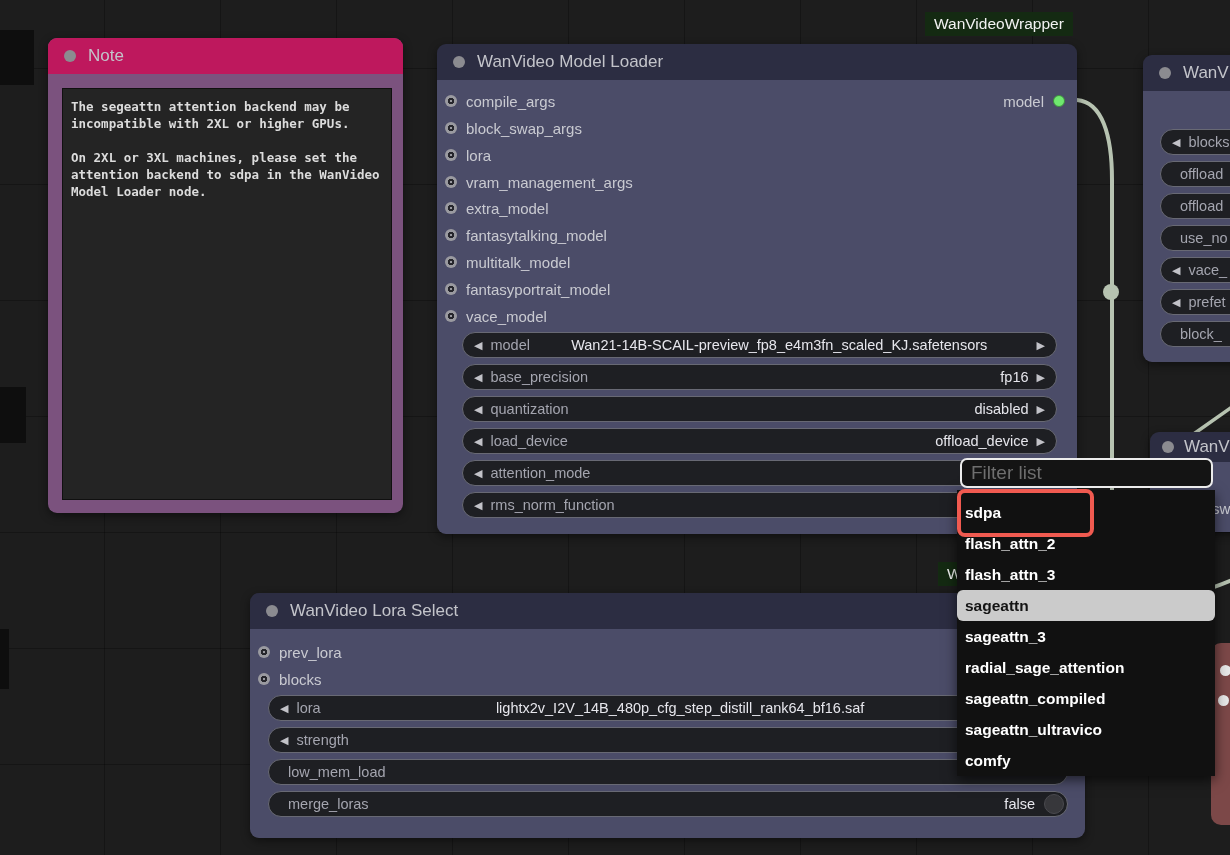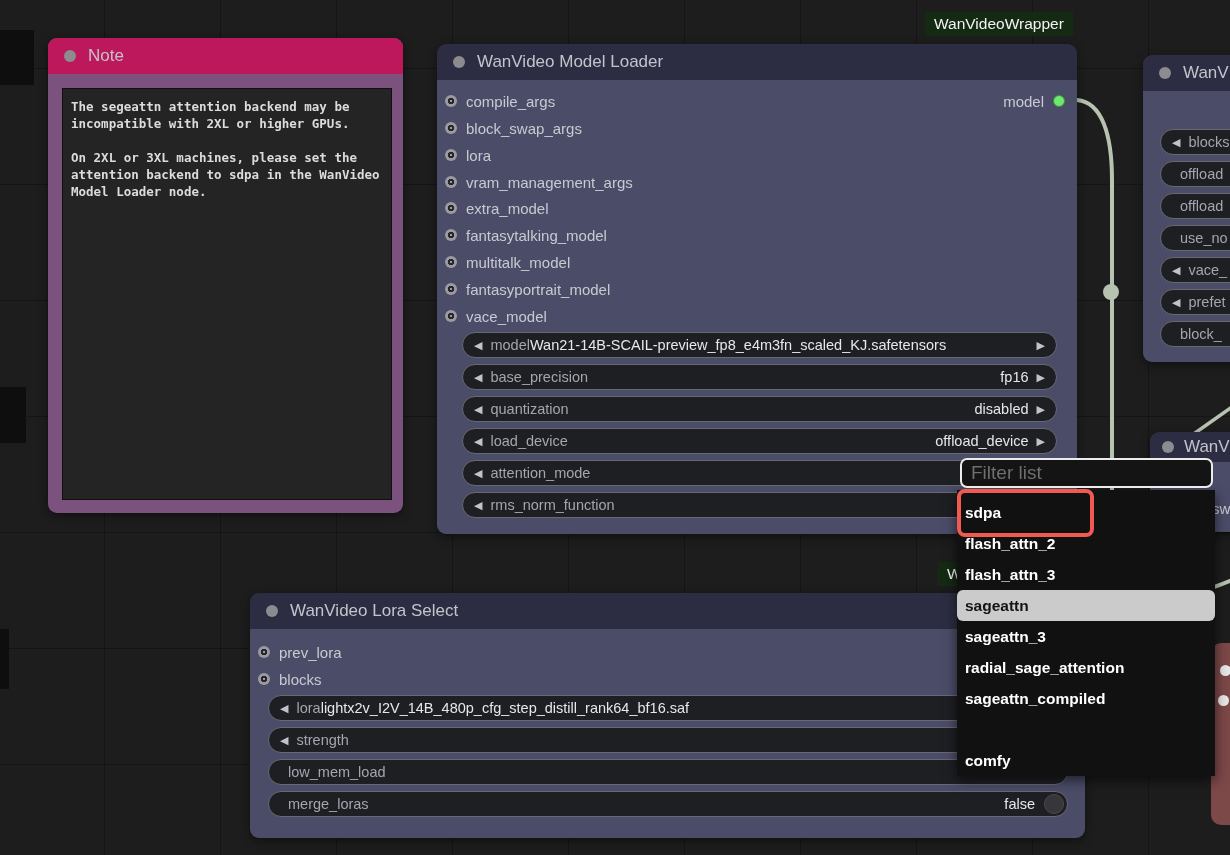--- a/index.html
+++ b/index.html
@@ -51,21 +51,21 @@
     position:absolute; height:26px; background:#1e1f23; border:1px solid #686974;
     border-radius:13px; display:flex; align-items:center; font-size:14.5px;
     overflow:hidden; white-space:nowrap;
   }
   .arr { color:#c2c2c8; font-size:11px; flex:0 0 auto; }
   .arr.l { margin:0 8px 0 11px; }
   .arr.r { margin:0 11px 0 8px; }
   .wlabel { color:#a4a5af; flex:0 0 auto; }
   .wlabel.pad { margin-left:19px; }
   .wvalue { color:#e6e6ec; flex:1 1 auto; text-align:right; }
-  .wvalue.centerish { text-align:left; }
+  .wvalue.centerish { text-align:center; }
   .toggle-knob { width:20px; height:20px; border-radius:50%; background:#37373b; border:1px solid #4a4a4f; margin:0 3px 0 9px; flex:0 0 auto; }
 
   
   .note { background:#7b527e; }
   .note .node-header { background:#5c3e61; }
   .note-text {
     position:absolute; left:14px; right:11px; top:50px; bottom:13px;
     background:#242424; border:1px solid #101010; color:#dcdcdc;
     font-family:"DejaVu Sans Mono", monospace; font-size:12.5px; font-weight:700;
     line-height:17px; padding:9px 8px; white-space:pre-wrap;
@@ -300,18 +300,19 @@
   <input class="filter-input" type="text" placeholder="Filter list" style="">
 
   <div class="dropdown">
     <div class="dd-row" style="top:7px;">sdpa</div>
     <div class="dd-row" style="top:38px;">flash_attn_2</div>
     <div class="dd-row" style="top:69px;">flash_attn_3</div>
     <div class="dd-row hl" style="top:100px;border-radius:6px;">sageattn</div>
     <div class="dd-row" style="top:131px;">sageattn_3</div>
     <div class="dd-row" style="top:162px;">radial_sage_attention</div>
     <div class="dd-row" style="top:193px;">sageattn_compiled</div>
+    <div class="dd-row" style="top:224px;">sageattn_ultravico</div>
     <div class="dd-row" style="top:255px;">comfy</div>
   </div>
 
   <div class="red-box"></div>
 
 </div>
 
 </body></html>

